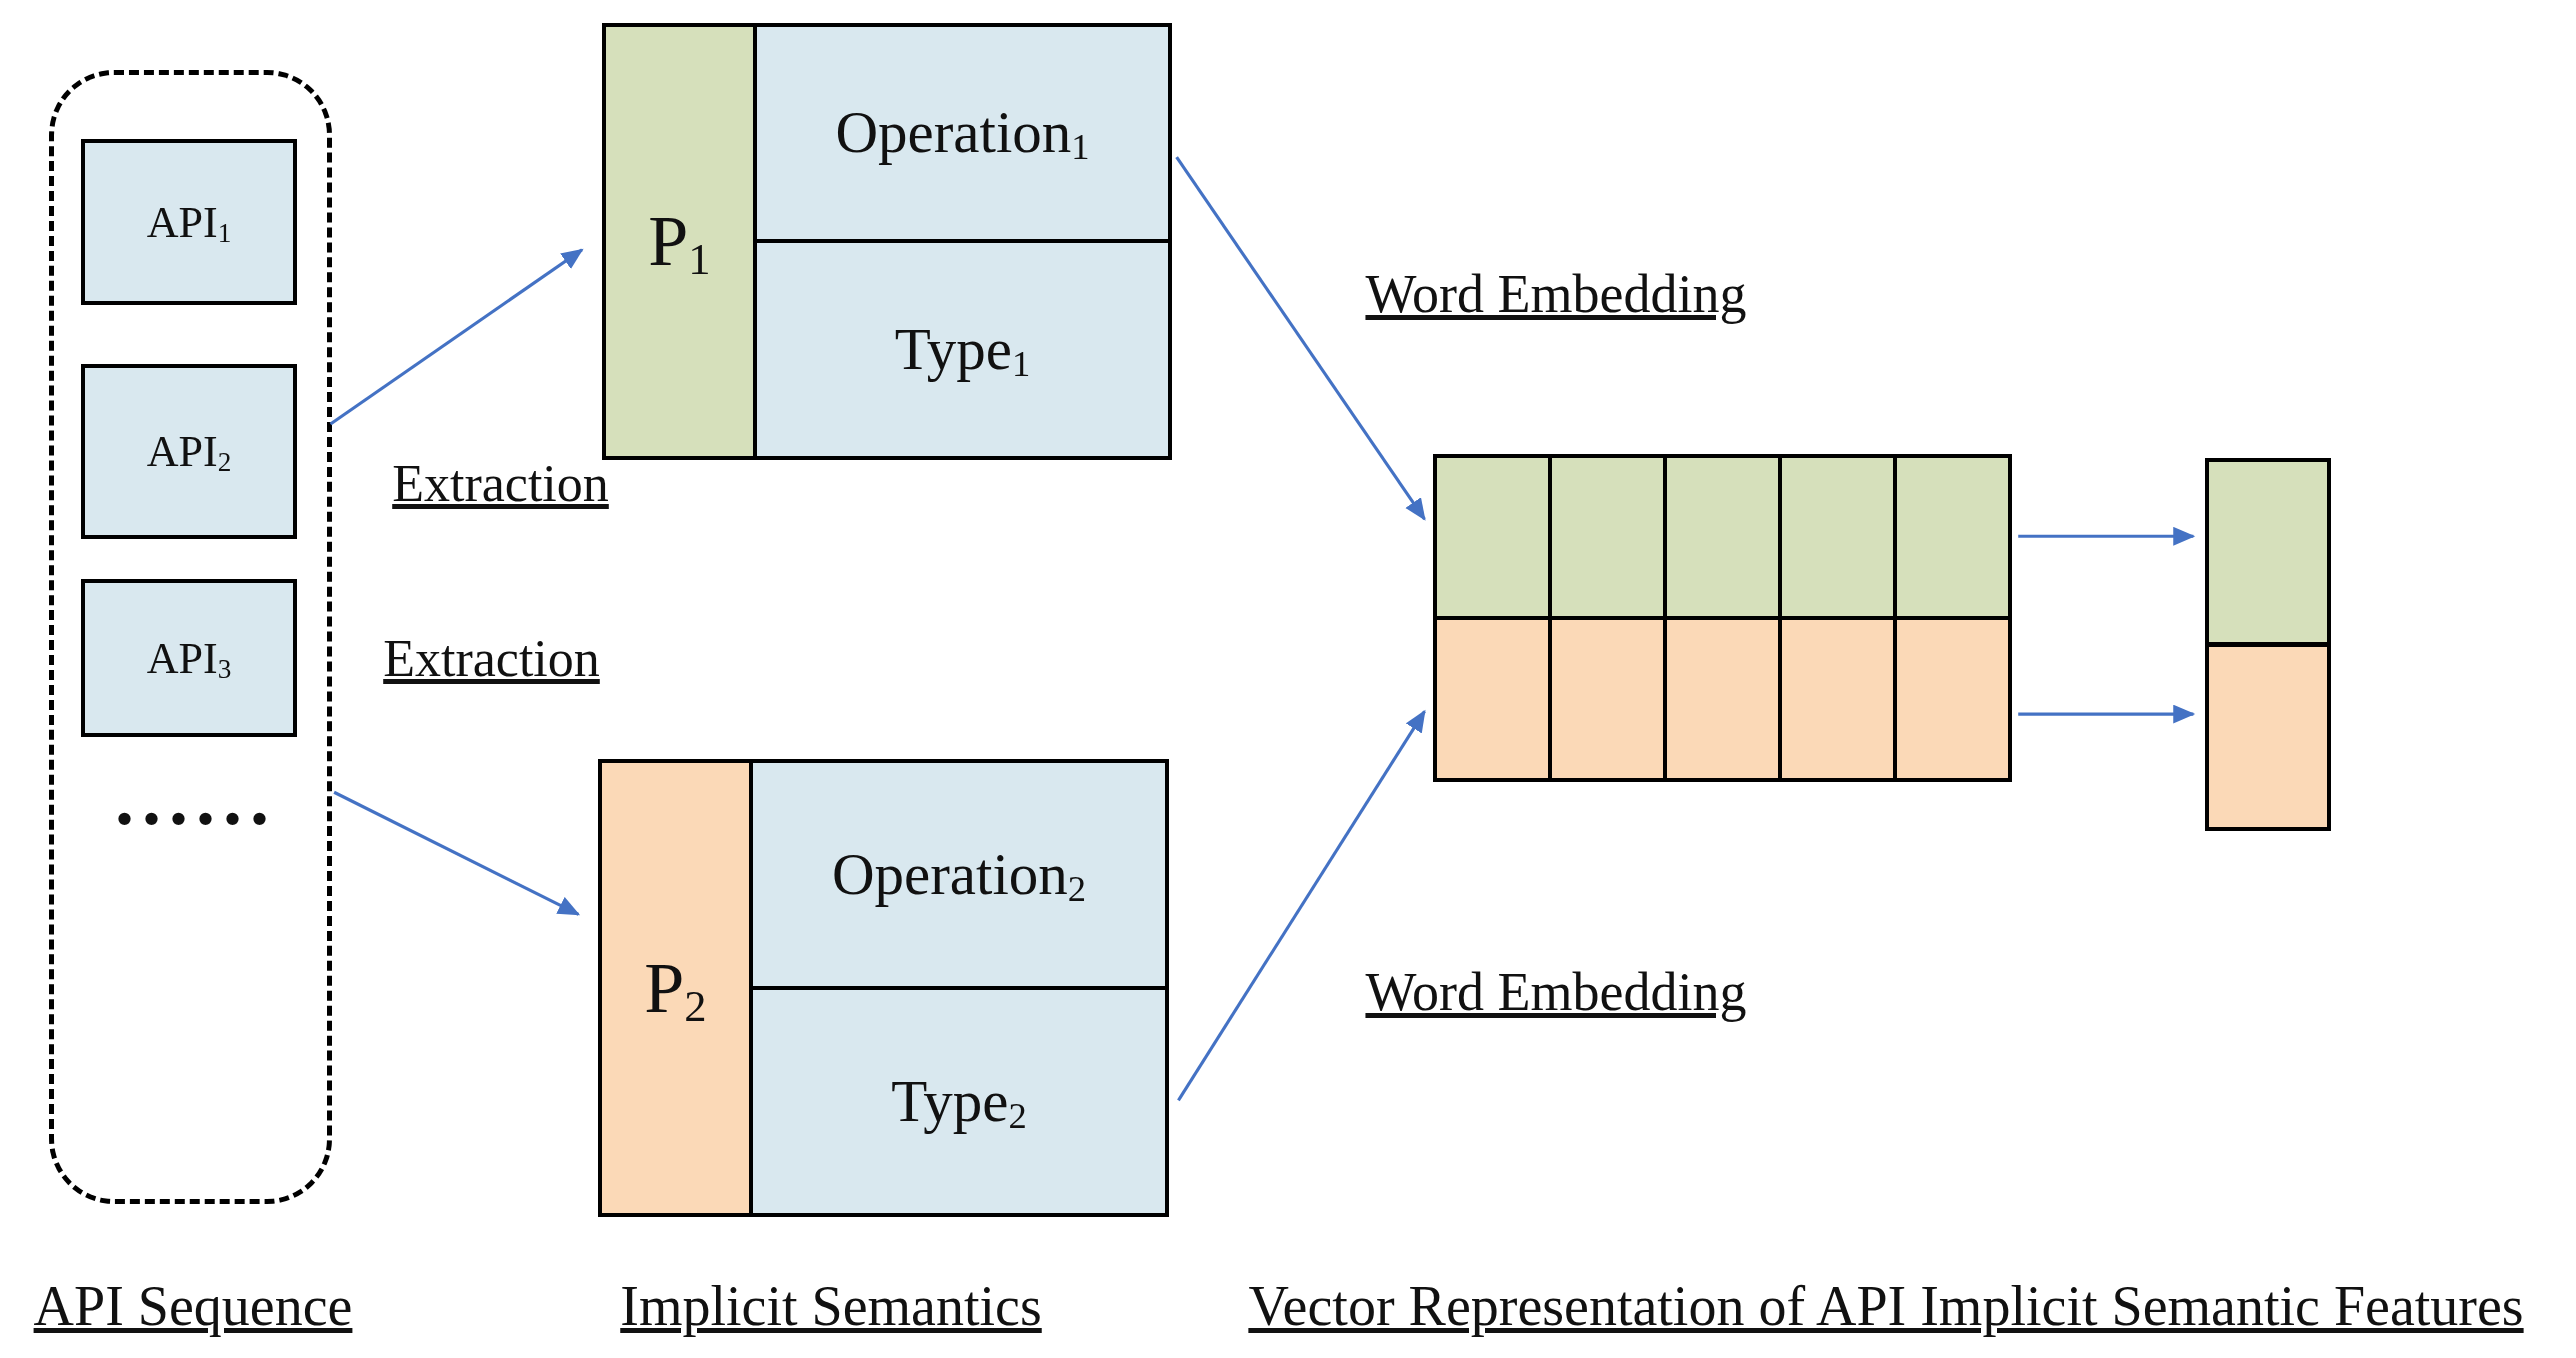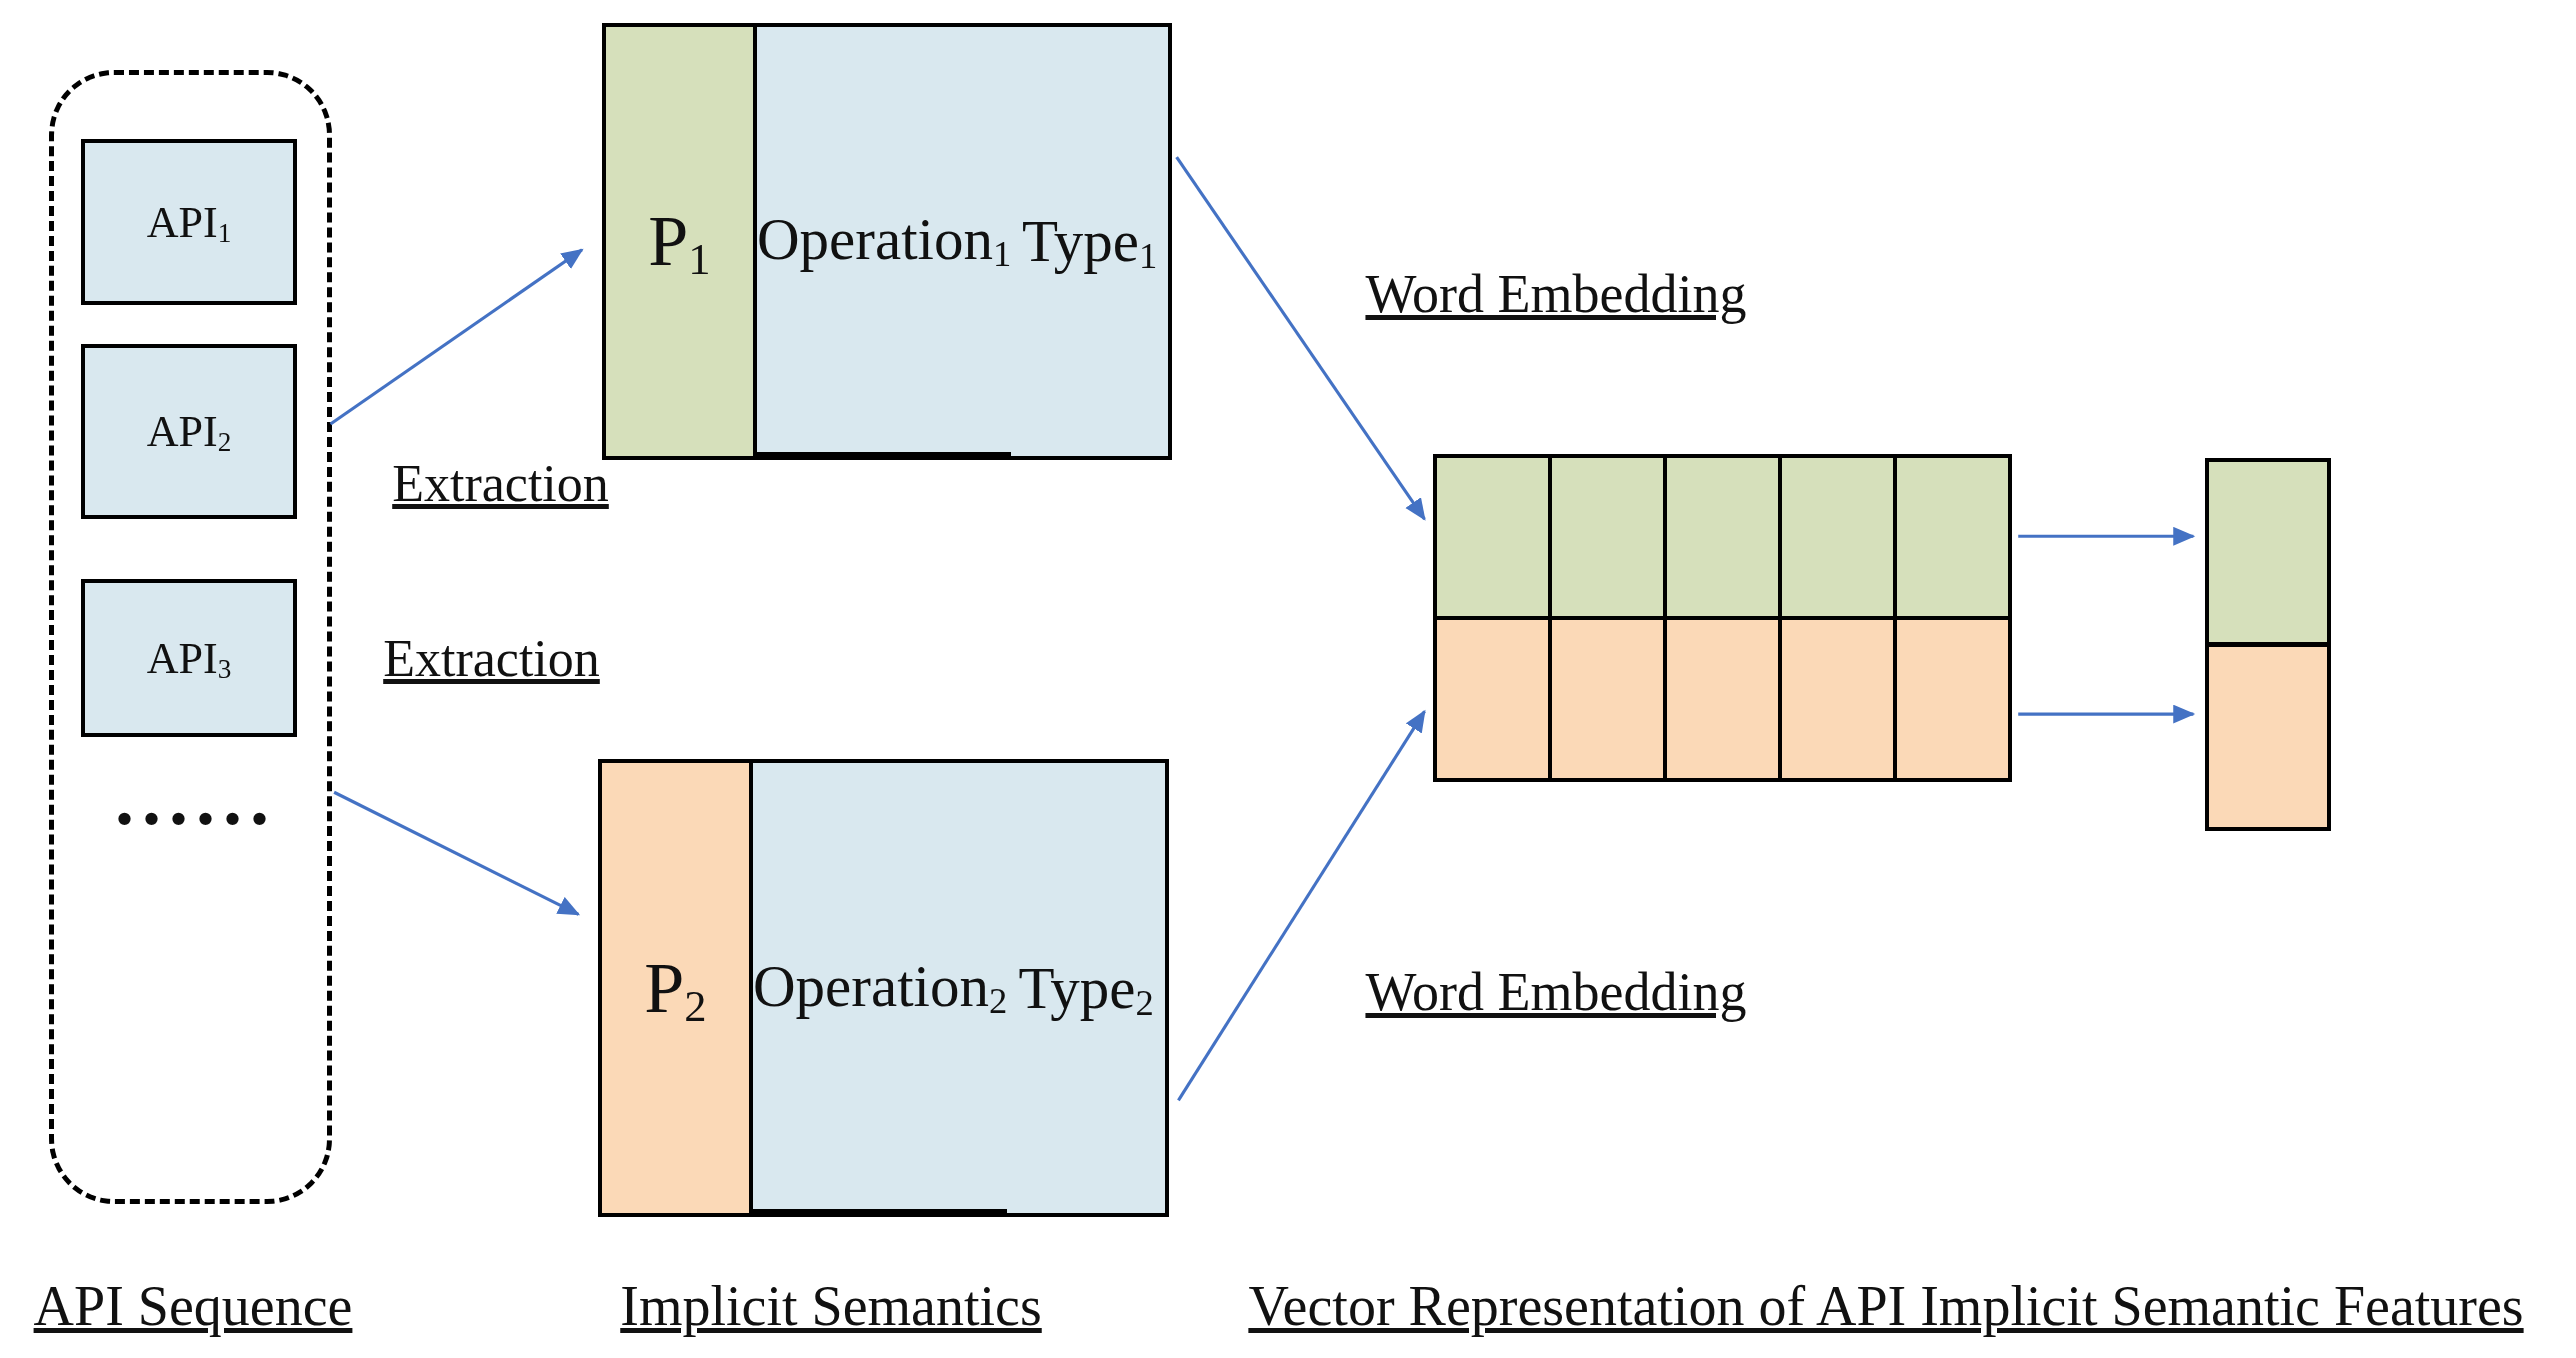--- a/index.html
+++ b/index.html
@@ -7,34 +7,34 @@
     position:relative;width:2576px;height:1359px;background:#ffffff;overflow:hidden;
     font-family:"Liberation Serif", serif;color:var(--text,#111);
   }
   .abs{position:absolute;box-sizing:border-box;}
   
   .seq-rect{left:49px;top:70px;width:283px;height:1134px;border:5.4px dashed #000;border-radius:65px;background:transparent;}
   
   .apibox{left:81px;width:216px;border:4.5px solid #000;background:var(--blue);
           display:flex;align-items:center;justify-content:center;font-size:44px;}
   .api1{top:139px;height:166px;}
-  .api2{top:344px;height:175px;}
+  .api2{top:364px;height:175px;}
   .api3{top:579px;height:158px;}
   .apin{top:934px;height:146px;}
   .dots{left:115px;top:753px;width:171px;height:90px;font-size:76px;font-weight:bold;
         letter-spacing:8px;line-height:90px;text-align:left;}
   
   .pblock{display:flex;border:4.5px solid #000;background:#fff;}
   .pblock1{left:602px;top:22.5px;width:570px;height:437px;}
   .pblock2{left:598px;top:759px;width:571px;height:458px;}
   .pcol{width:151px;flex:0 0 151px;display:flex;align-items:center;justify-content:center;
         border-right:4.5px solid #000;box-sizing:border-box;font-size:72px;}
   .pcol.green{background:var(--green);}
   .pcol.orange{background:var(--orange);}
-  .pcells{flex:1;display:flex;flex-direction:row;}
+  .pcells{flex:1;display:flex;flex-direction:column;}
   .pcell{flex:1;display:flex;align-items:center;justify-content:center;background:var(--blue);font-size:59px;box-sizing:border-box;}
   .pcell.op{border-bottom:4.5px solid #000;}
   
   .vgrid{display:flex;gap:4.5px;border:4.5px solid #000;background:#000;}
   .vgrid-main{left:1433px;top:454px;width:579px;height:328px;}
   .vgrid-small{left:2205px;top:458px;width:126px;height:373px;}
   .vcol{flex:1;display:flex;flex-direction:column;gap:4.5px;}
   .vcell{flex:1;}
   .vcell.green{background:var(--green);}
   .vcell.orange{background:var(--orange);}

